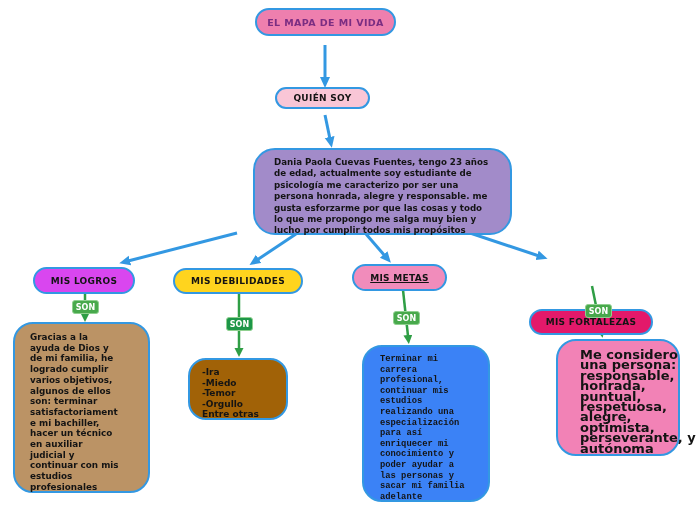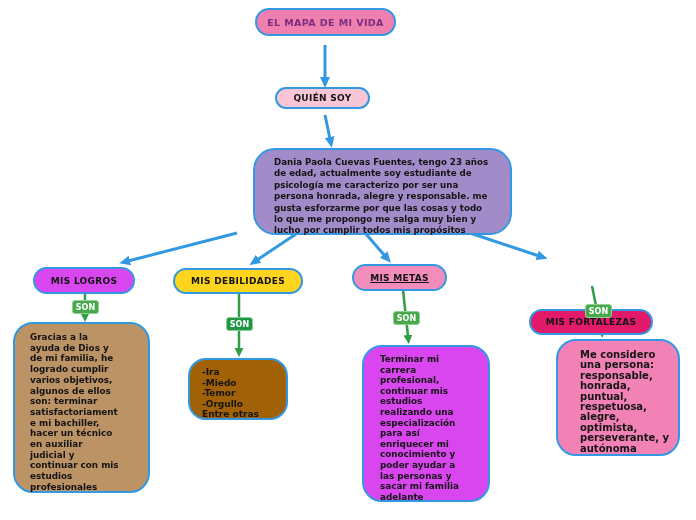--- a/index.html
+++ b/index.html
@@ -40,24 +40,24 @@
   
   #son-logros{left:72px;top:300px;background:#48a94c;}
   #son-debilidades{left:226px;top:317px;background:#1d9648;}
   #son-metas{left:393px;top:311px;background:#48a94c;}
   #son-fortalezas{left:585px;top:304px;background:#48a94c;}
   
   #content-logros{left:13px;top:322px;width:137px;height:171px;background:#bb9365;}
   #content-logros .txt{padding:8px 21px 0 15px;font-size:8.8px;line-height:10.7px;}
   #content-debilidades{left:188px;top:358px;width:100px;height:62px;background:#a16207;border-radius:18px;}
   #content-debilidades .txt{padding:7px 0 0 12px;font-size:9px;line-height:10.6px;}
-  #content-metas{left:362px;top:345px;width:128px;height:157px;background:#d946ef;}
+  #content-metas{left:362px;top:345px;width:128px;height:157px;background:#3b82f6;font-family:Liberation Mono, monospace;}
   #content-metas .txt{padding:7px 4px 0 16px;font-size:8.8px;line-height:10.6px;}
   #content-fortalezas{left:556px;top:339px;width:124px;height:117px;background:#f282b6;}
-  #content-fortalezas .txt{padding:9px 4px 0 22px;font-size:10px;line-height:10.4px;}
+  #content-fortalezas .txt{padding:9px 4px 0 22px;font-size:13px;line-height:10.4px;}
 </style>
 </head>
 <body>
 
 <svg id="arrow-layer" viewBox="0 0 696 520" xmlns="http://www.w3.org/2000/svg">
   <defs>
     <marker id="ah-blue" markerWidth="13" markerHeight="11" refX="2" refY="5" orient="auto" markerUnits="userSpaceOnUse">
       <path d="M0,0 L11,5 L0,10 z" fill="#3398e2"></path>
     </marker>
     <marker id="ah-green" markerWidth="11" markerHeight="10" refX="1" refY="4.5" orient="auto" markerUnits="userSpaceOnUse">

